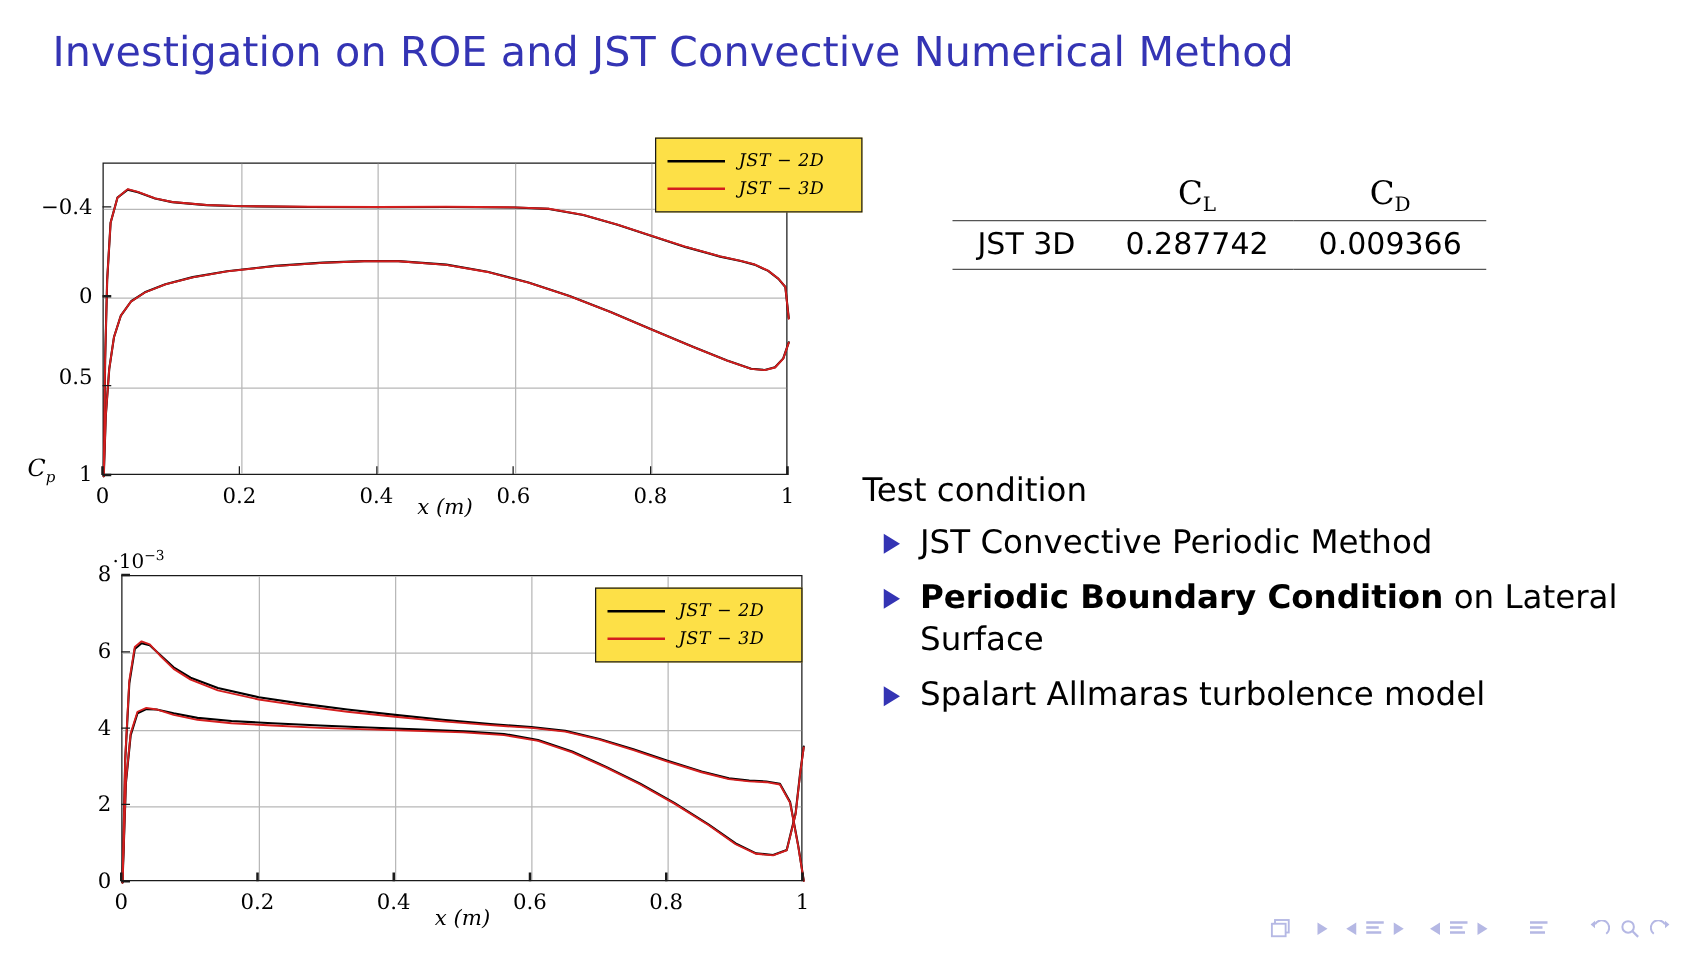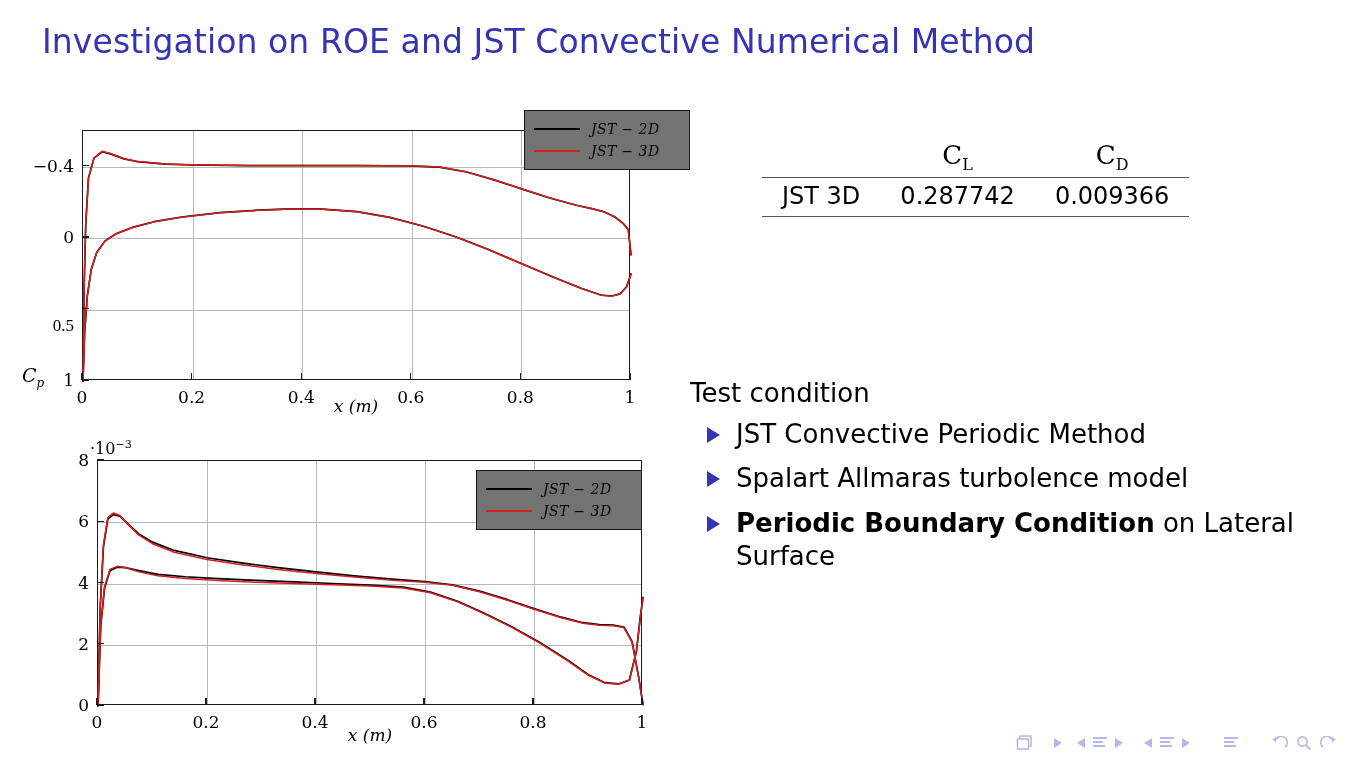--- a/index.html
+++ b/index.html
@@ -46,21 +46,21 @@
   }
   .ylab sub{font-size:12px;font-style:italic;}
   .multiplier{
     position:absolute;font-size:16px;white-space:nowrap;
     font-family:"DejaVu Serif", serif;
   }
   .multiplier sup{font-size:11px;}
 
   
   .legend{
-    position:absolute;border:1.5px solid #1a1a1a;background:#737373;
+    position:absolute;border:1.5px solid #1a1a1a;background:#fde047;
     box-sizing:border-box;padding:7px 12px 7px 9px;z-index:5;
   }
   .legend-row{display:flex;align-items:center;height:22px;}
   .legend-swatch{width:46px;height:0;border-top:2px solid #000;margin-right:11px;}
   .legend-swatch.red{border-top-color:#d41e1e;}
   .legend-text{
     font-size:14px;font-family:"DejaVu Serif", serif;font-style:italic;
     letter-spacing:.4px;white-space:nowrap;
   }
 
@@ -148,21 +148,21 @@
       <div class="ticklabel x" style="left: 410.8px; top: 287px;">0.6</div>
       <div class="tick x" style="left: 519.7px; top: 273px;"></div>
       <div class="ticklabel x" style="left: 520.4px; top: 287px;">0.8</div>
       <div class="tick x" style="left: 629.3px; top: 273px;"></div>
       <div class="ticklabel x" style="left: 630px; top: 287px;">1</div>
       <div class="tick y" style="left: 82px; top: 65.0143px;"></div>
       <div class="ticklabel y" style="left: 24px; width: 50px; top: 65.7143px;">−0.4</div>
       <div class="tick y" style="left: 82px; top: 136.443px;"></div>
       <div class="ticklabel y" style="left: 24px; width: 50px; top: 137.143px;">0</div>
       <div class="tick y" style="left: 82px; top: 207.871px;"></div>
-      <div class="ticklabel y" style="left: 24px; width: 50px; top: 226px; font-family: Liberation Serif, serif;">0.5</div>
+      <div class="ticklabel y" style="left: 24px; width: 50px; top: 202px;">0.5</div>
       <div class="tick y" style="left: 82px; top: 279.3px;"></div>
       <div class="ticklabel y" style="left: 24px; width: 50px; top: 280px;">1</div>
     </div>
 
   <div class="figure" id="cfx-figure" style="left:0px;top:430px;width:700px;height:335px;">
 
     <div class="multiplier" style="left:90px;top:8px;">
       <span>·10</span><sup>−3</sup>
     </div>
     <div class="plot-frame" id="cfx-plot" style="left:97px;top:30px;width:545px;height:245px;">
@@ -248,26 +248,26 @@
   <div id="test-block">
     <div id="test-heading">Test condition</div>
 
     <div class="bullet">
       <span class="bullet-marker"></span>
       <span class="bullet-text">JST Convective Periodic Method</span>
     </div>
 
     <div class="bullet">
       <span class="bullet-marker"></span>
-      <span class="bullet-text">Spalart Allmaras turbolence model</span>
+      <span class="bullet-text"><b>Periodic Boundary Condition</b><span> on Lateral Surface</span></span>
     </div>
 
     <div class="bullet">
       <span class="bullet-marker"></span>
-      <span class="bullet-text"><b>Periodic Boundary Condition</b><span> on Lateral Surface</span></span>
+      <span class="bullet-text">Spalart Allmaras turbolence model</span>
     </div>
   </div>
 
   <div id="nav-bar">
     <span class="nav-icon">
       <svg width="18" height="16" viewBox="0 0 18 16">
           <rect x="4" y="1" width="11" height="10" fill="none" stroke="#b5b8e4" stroke-width="1.5"></rect>
           <rect x="1.5" y="4" width="11" height="10" fill="#fff" stroke="#b5b8e4" stroke-width="1.5"></rect>
         </svg>
     </span>

